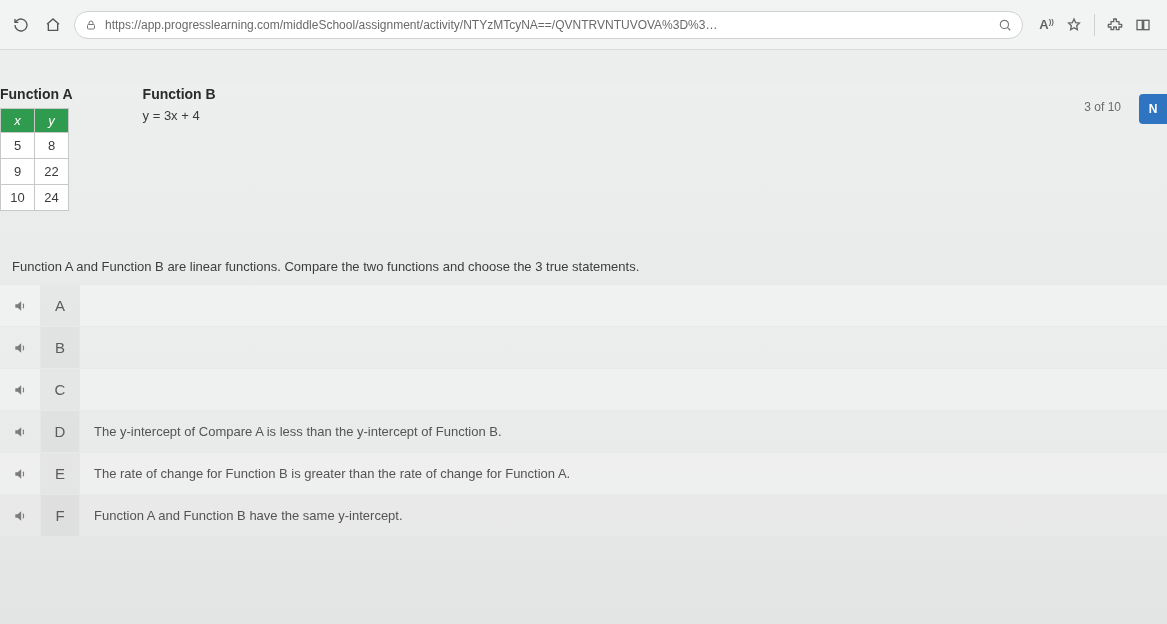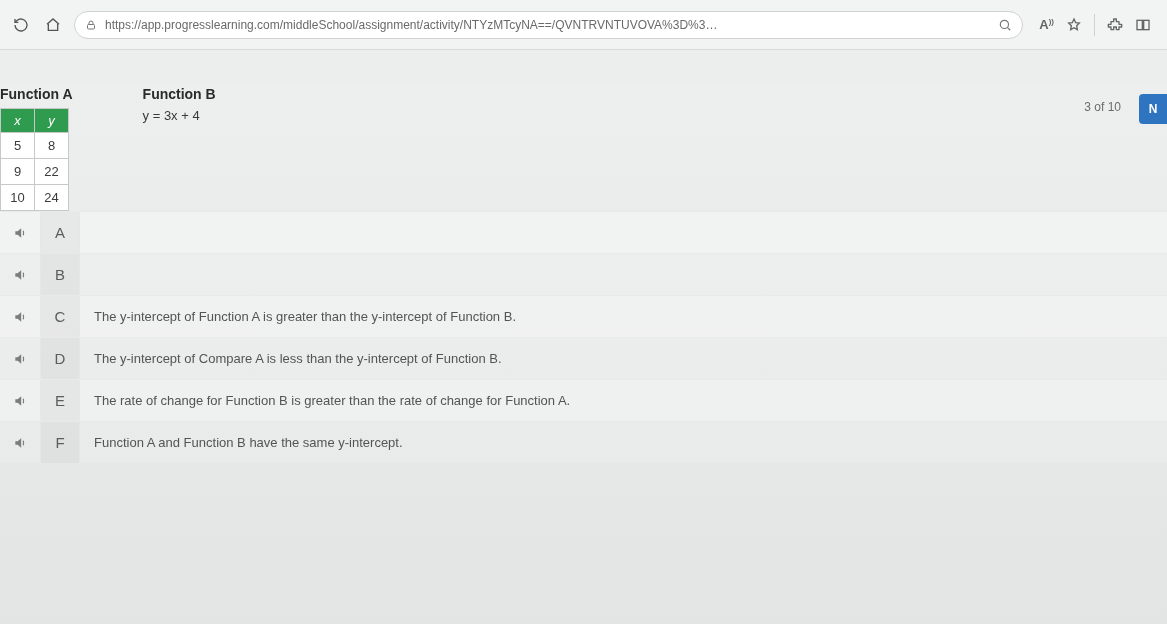--- a/index.html
+++ b/index.html
@@ -117,20 +117,21 @@
         </tr>
       </tbody>
         </table>
     </div>
     <div>
       <div class="fb-title">Function B</div>
       <div class="fb-eq">y = 3x + 4</div>
     </div>
   </div>
 
+  <div class="prompt">Function A and Function B are linear functions. Compare the two functions and choose the 3 true statements.</div>
 
   <div class="choices">
     <div class="choice">
       <div class="sound">
         <svg width="14" height="14" viewBox="0 0 24 24" fill="currentColor">
             <path d="M4 9v6h4l6 5V4L8 9H4z"></path>
             <path d="M17 8c1.5 1 1.5 7 0 8" fill="none" stroke="currentColor" stroke-width="2"></path>
           </svg>
       </div>
       <div class="letter">A</div>
@@ -145,21 +146,20 @@
       <div class="letter">B</div>
     </div>
     <div class="choice">
       <div class="sound">
         <svg width="14" height="14" viewBox="0 0 24 24" fill="currentColor">
             <path d="M4 9v6h4l6 5V4L8 9H4z"></path>
             <path d="M17 8c1.5 1 1.5 7 0 8" fill="none" stroke="currentColor" stroke-width="2"></path>
           </svg>
       </div>
       <div class="letter">C</div>
-      <div class="ctext">The y-intercept of Function A is greater than the y-intercept of Function B.</div>
     </div>
     <div class="choice">
       <div class="sound">
         <svg width="14" height="14" viewBox="0 0 24 24" fill="currentColor">
             <path d="M4 9v6h4l6 5V4L8 9H4z"></path>
             <path d="M17 8c1.5 1 1.5 7 0 8" fill="none" stroke="currentColor" stroke-width="2"></path>
           </svg>
       </div>
       <div class="letter">D</div>
       <div class="ctext">The y-intercept of Compare A is less than the y-intercept of Function B.</div>

